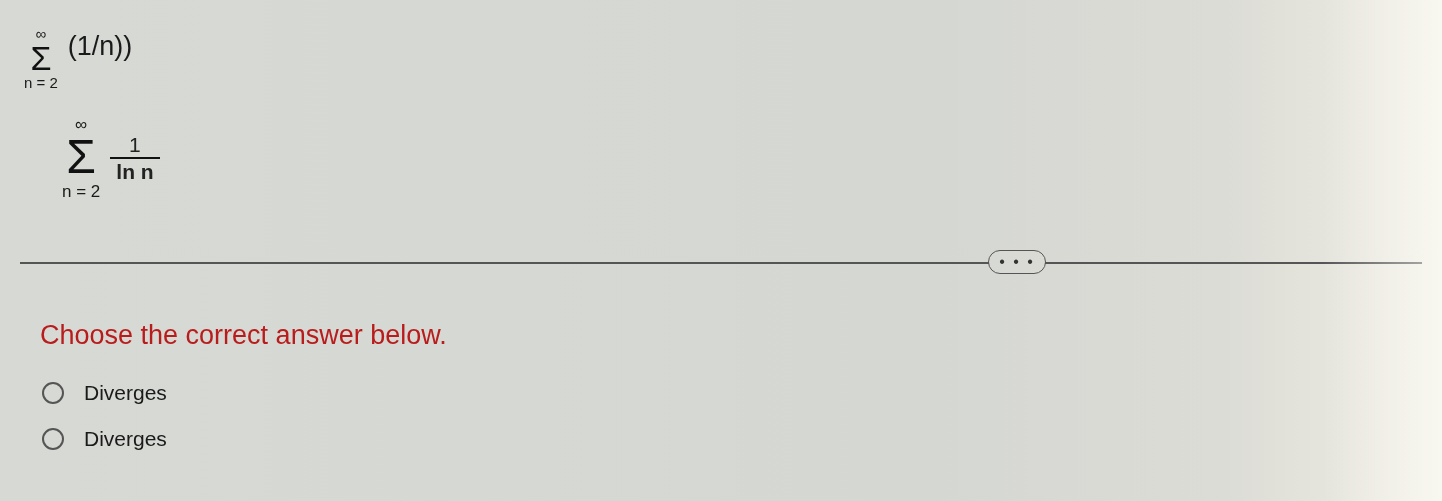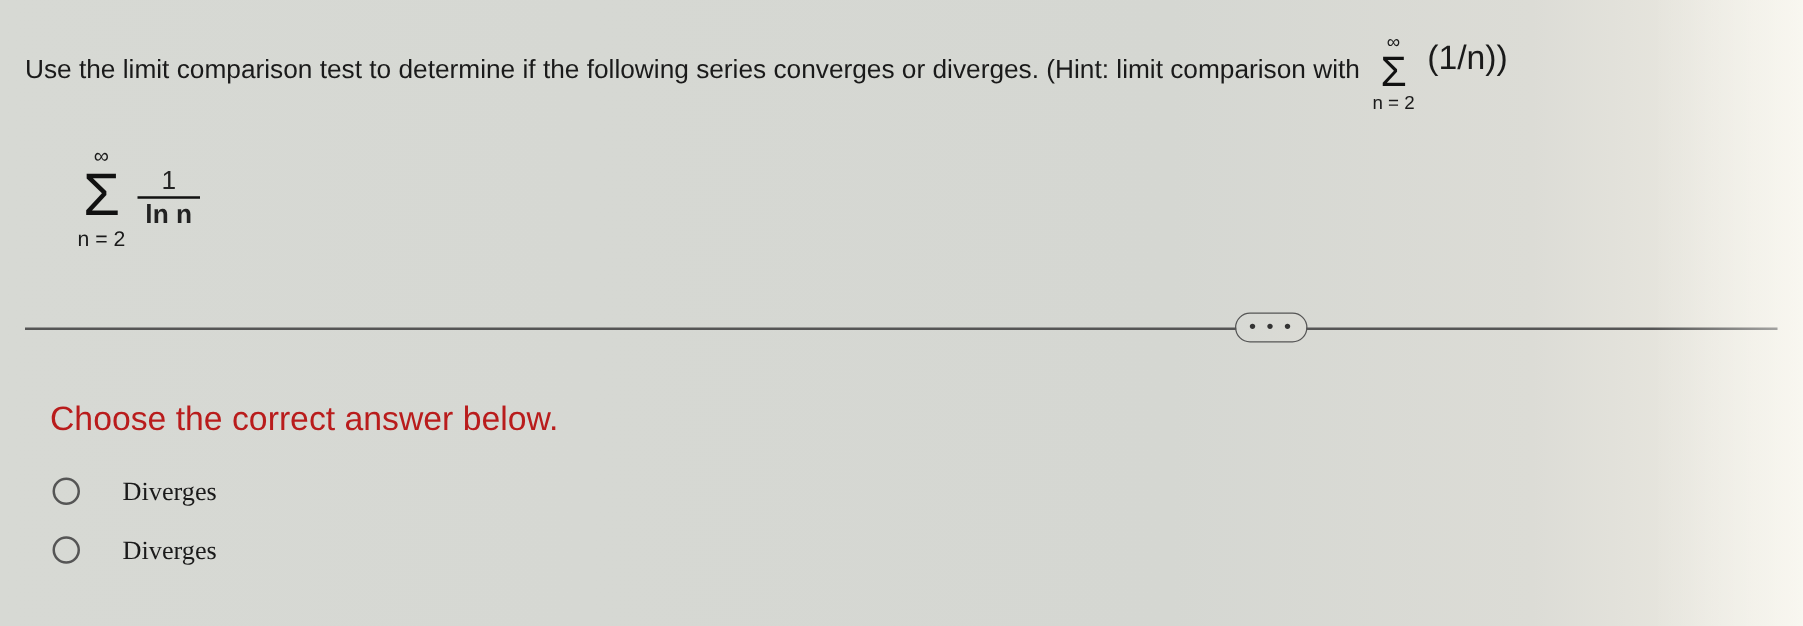--- a/index.html
+++ b/index.html
@@ -92,23 +92,22 @@
     margin: 56px 0 0 20px;
     font-size: 27px;
     color:#b91c1c;
   }
   .options {
     margin: 30px 0 0 22px;
   }
   .option-row {
     display: flex;
     align-items: center;
-    gap: 34px;
+    gap: 20px;
     margin-bottom: 22px;
-    font-family: Liberation Serif, serif;
   }
   .radio {
     width: 22px;
     height: 22px;
     border: 2px solid #555;
     border-radius: 50%;
     background: transparent;
     cursor: pointer;
     flex-shrink: 0;
   }
@@ -123,21 +122,20 @@
     background: linear-gradient(to left, rgba(255,255,250,0.55), rgba(255,255,250,0));
     pointer-events: none;
   }
 </style>
 </head>
 <body>
 
 <div class="content">
 
   <div class="question-line">
-    <span>Use the limit comparison test to determine if the following series converges or diverges. (Hint: limit comparison with</span>
     <span class="hint-sigma">
       <span class="upper">∞</span>
       <span class="sig">Σ</span>
       <span class="lower">n = 2</span>
     </span>
     <span class="hint-tail">(1/n))</span>
   </div>
 
   <div class="series-block">
     <div class="big-sigma">

